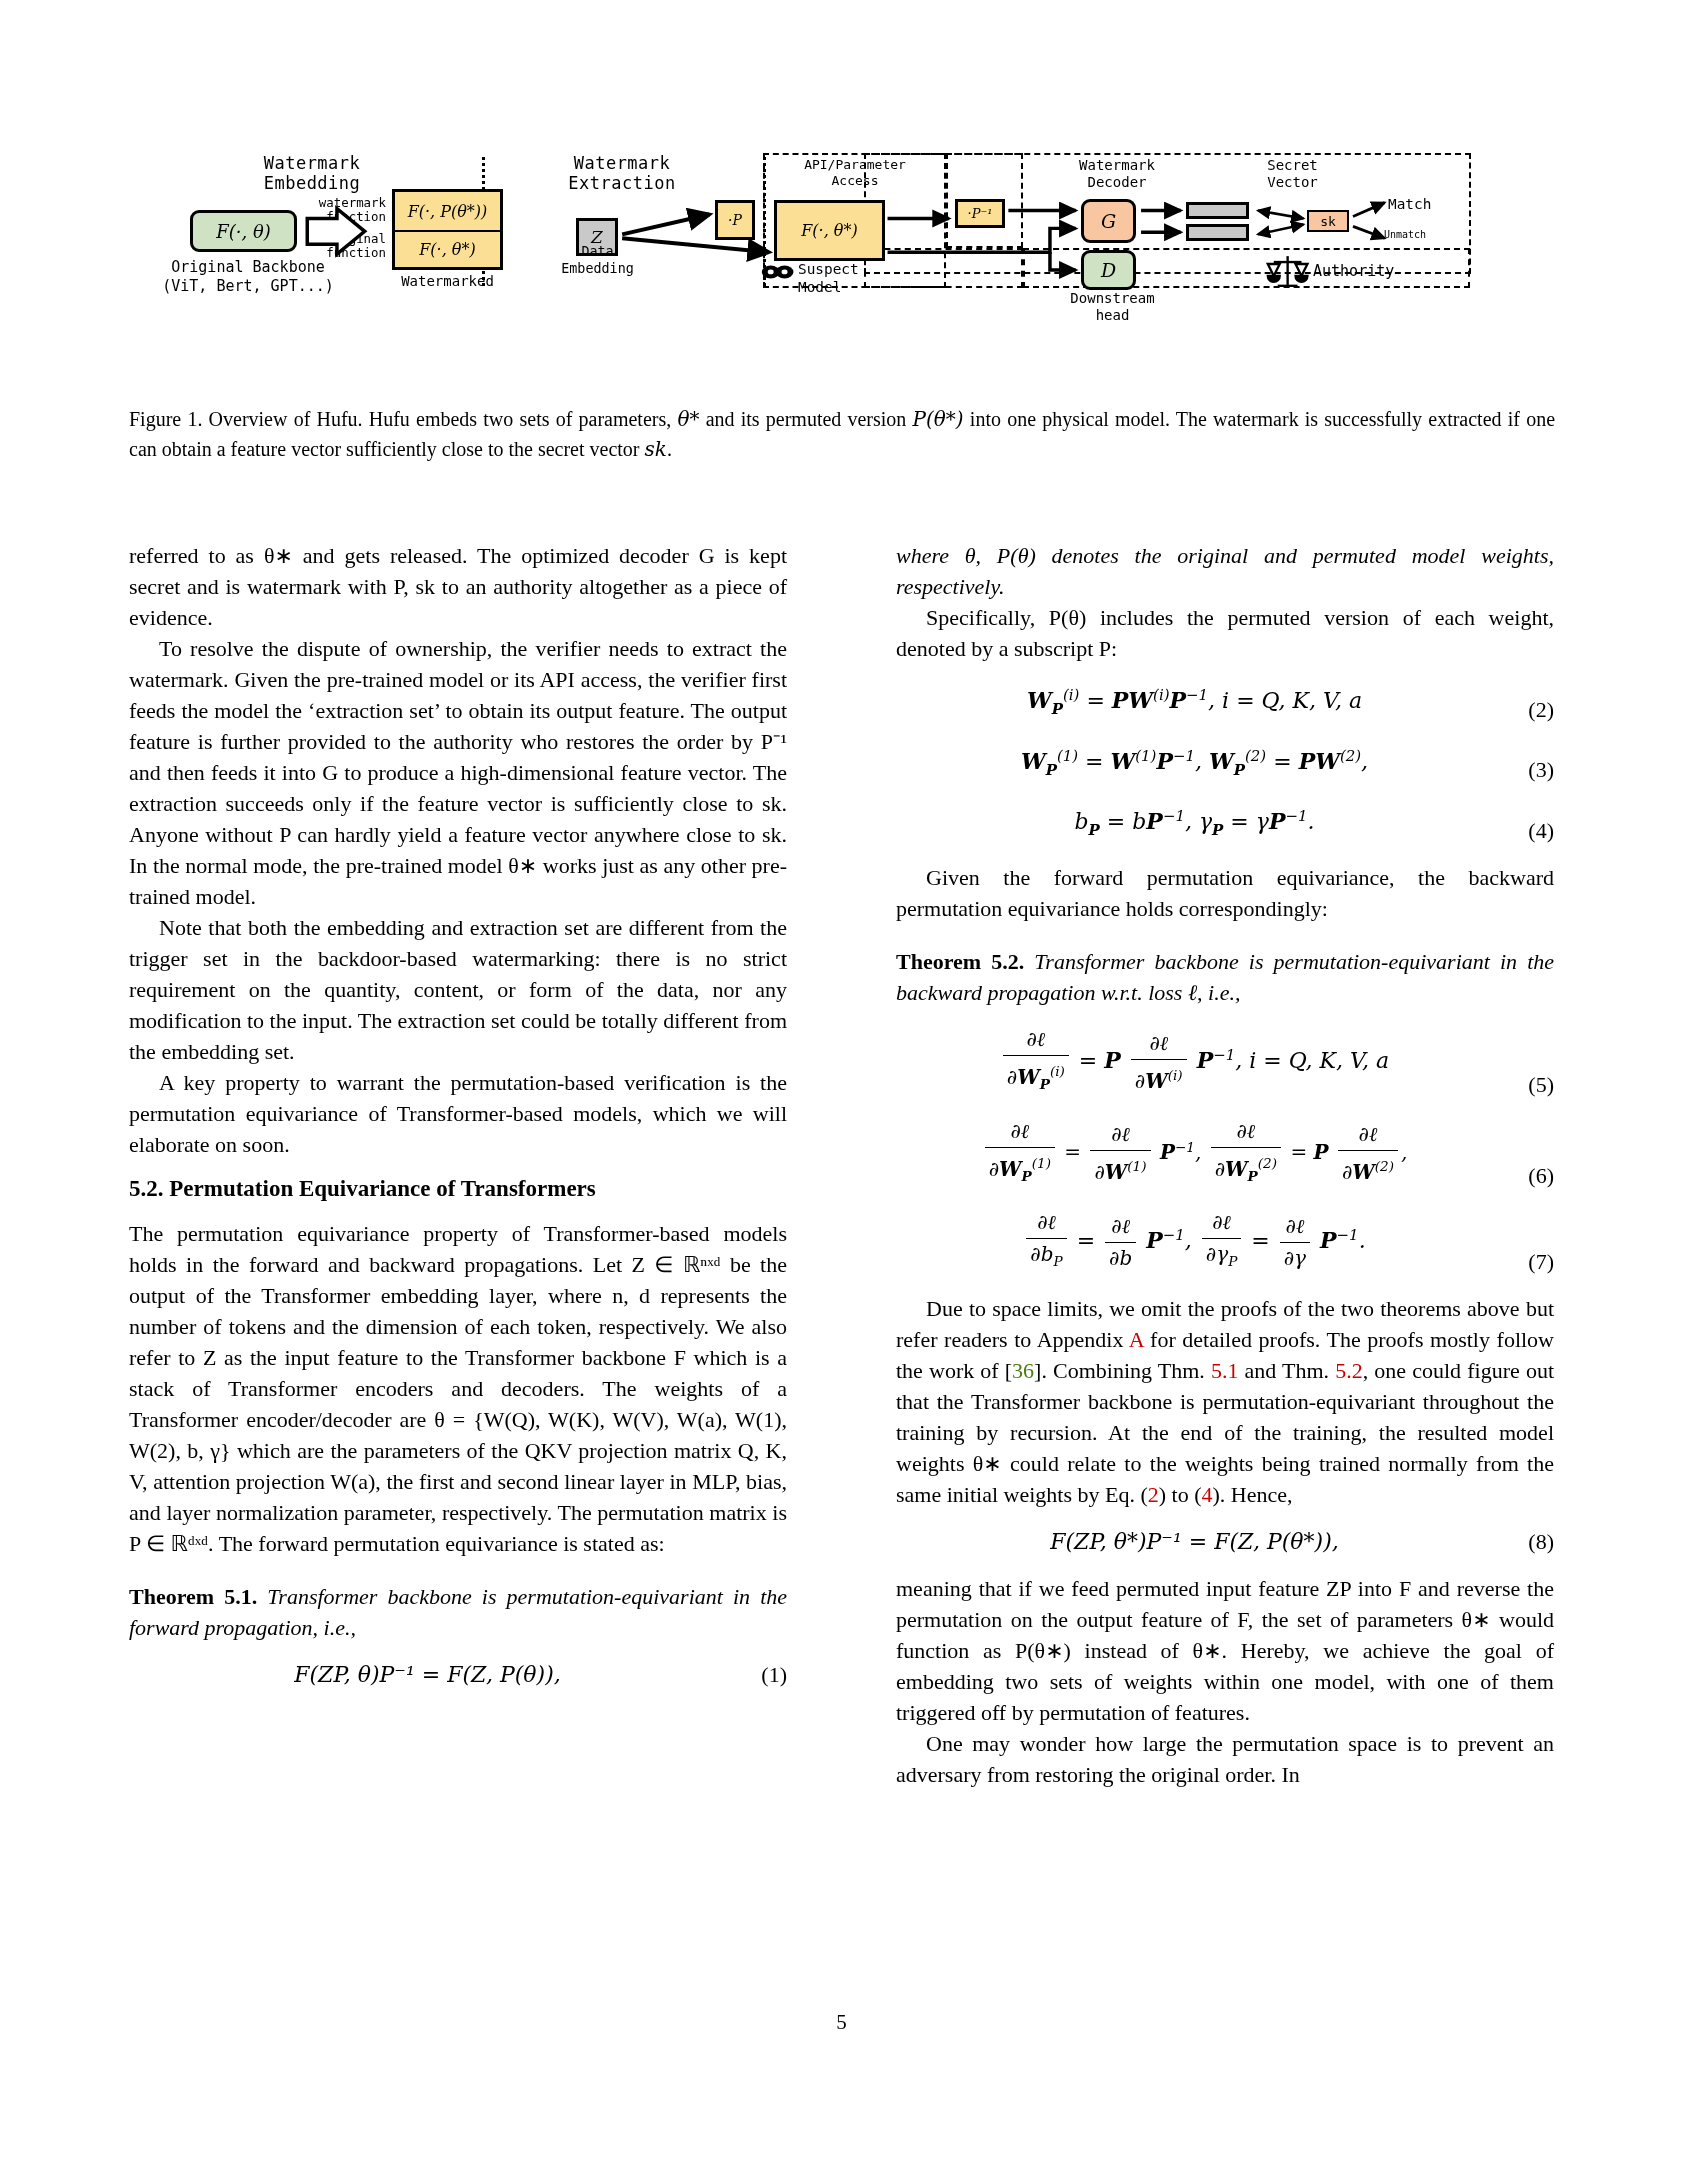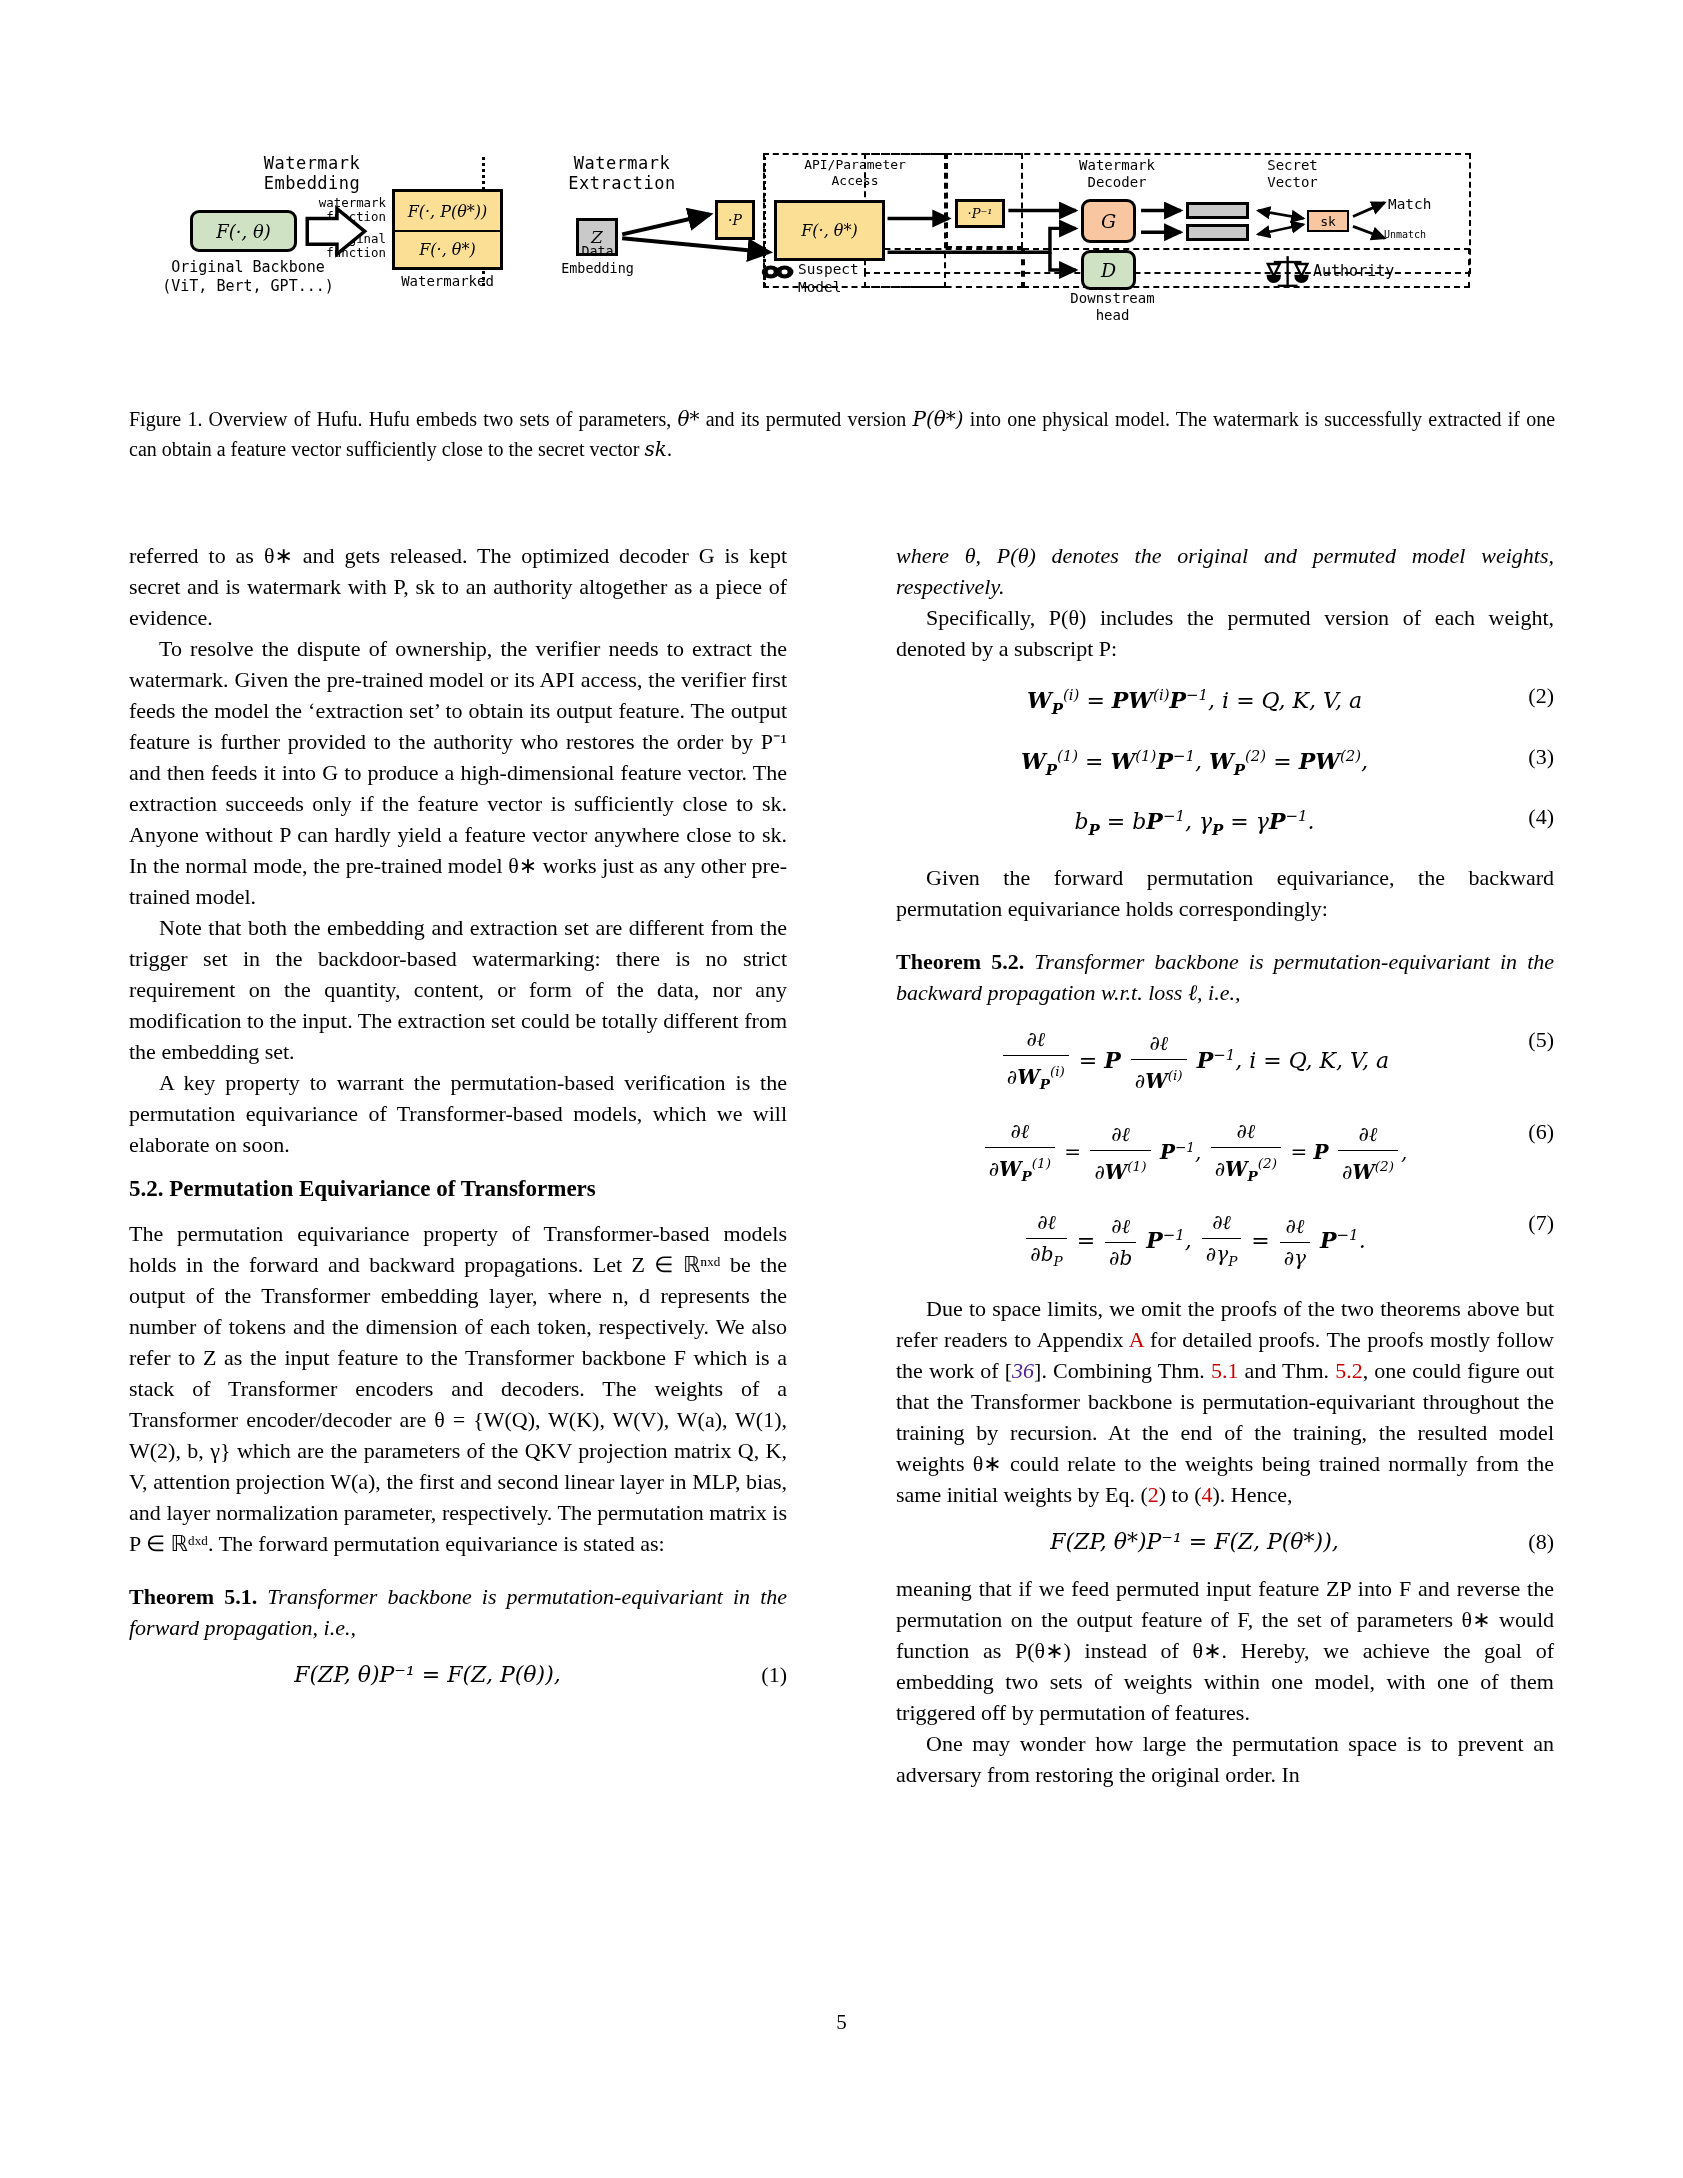--- a/index.html
+++ b/index.html
@@ -58,34 +58,34 @@
   .col-left { left:129px; }
   .col-right { left:896px; }
 
   p { margin:0; text-indent:30px; }
   p.noindent { text-indent:0; }
   .sec-head { font-weight:bold; font-size:23px; margin:13px 0 14px 0; text-indent:0; }
   .thm { margin-top:22px; text-indent:0; }
   .thm i { font-style:italic; }
   .thm b { font-weight:bold; }
 
-  .eq-row { display:flex; align-items:flex-start; margin:16px 0; }
+  .eq-row { display:flex; align-items:flex-end; margin:16px 0; }
   .eq-body { flex:1; text-align:center; font-family:"DejaVu Serif", serif; }
   .eq-num { width:61px; text-align:right; font-family:"Liberation Serif", serif; }
 
   .frac { display:inline-flex; flex-direction:column; vertical-align:middle;
           text-align:center; margin:0 3px; }
   .frac .num { padding:0 4px; font-size:20px; }
   .frac .den { border-top:1.4px solid #000; padding:0 4px; font-size:20px; }
 
   sup.s { font-size:0.68em; vertical-align:super; }
   sub.s { font-size:0.68em; vertical-align:sub; }
 
   .lnk-red { color:#cc0000; }
-  .lnk-blue { color:#4c1d95;font-style:italic; }
+  .lnk-blue { color:#4d7c0f; }
 
   .pgnum { position:absolute; left:0; width:1683px; top:2010px; text-align:center;
            font-size:21px; }
 </style>
 </head>
 <body>
 
 <div class="page">
 
   <div class="figure-wrap">

